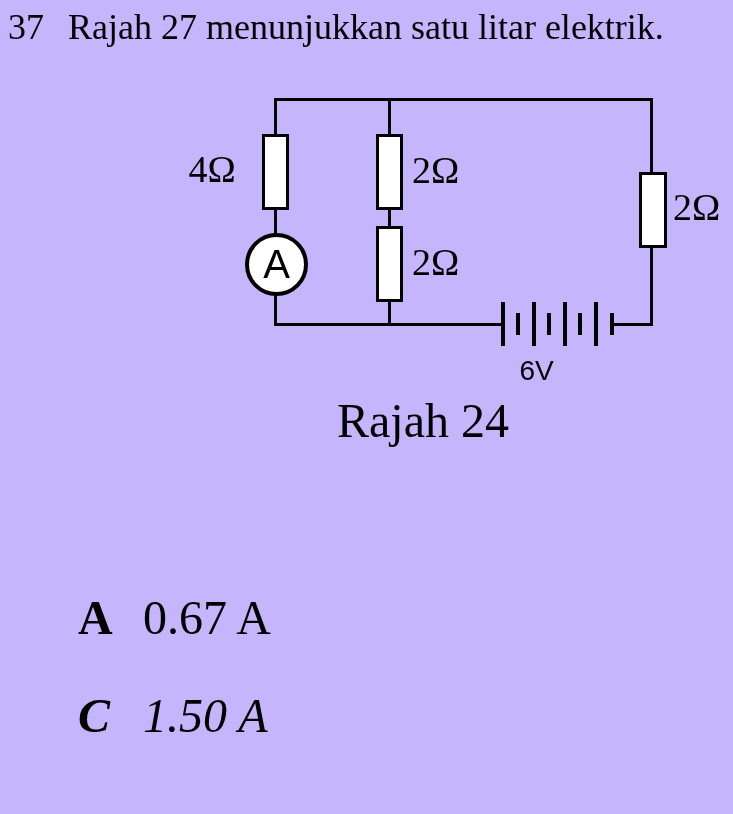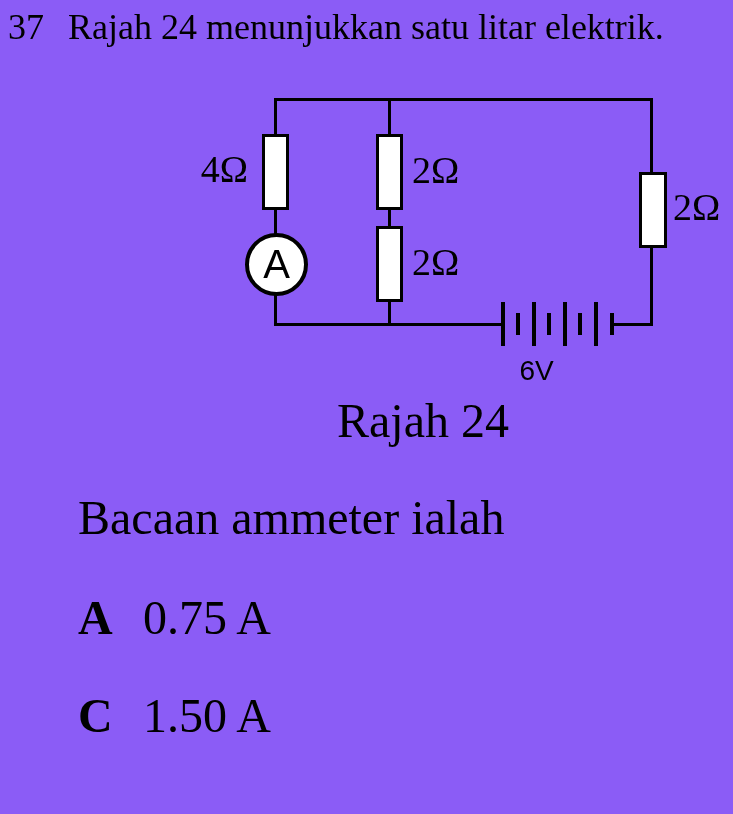--- a/index.html
+++ b/index.html
@@ -1,17 +1,17 @@
 <!DOCTYPE html>
 <html><head>
 <meta charset="utf-8">
 <style>
   html,body{margin:0;padding:0;background:#fff;}
   .page{
-    position:relative;width:733px;height:814px;background:#8b5cf6;color:#000;
+    position:relative;width:733px;height:814px;background:#c4b5fd;color:#000;
     font-family:"Liberation Serif",serif;overflow:hidden;
   }
   .t{position:absolute;line-height:1.15;white-space:nowrap;}
   .f36{font-size:36px;}
   .f38{font-size:38px;}
   .f39{font-size:48px;}
   .sans{font-family:"Liberation Sans",sans-serif;}
   .wire{position:absolute;background:#000;}
   .res{position:absolute;background:#fff;border:3.5px solid #000;box-sizing:border-box;}
   .ammeter{
@@ -25,21 +25,21 @@
   .plate-short{top:313px;height:22px;}
   .opt{left:78px;}
   .opt .letter{font-weight:700;display:inline-block;width:65px;}
 </style>
 </head>
 <body>
 
 <div class="page">
 
   <div class="t f36" style="left:8px;top:7px;">37</div>
-  <div class="t f36" style="left:68px;top:7px;">Rajah 24 menunjukkan satu litar elektrik.</div>
+  <div class="t f36" style="left:68px;top:7px;">Rajah 27 menunjukkan satu litar elektrik.</div>
 
   <div>
 
     <div class="wire" style="left:274px;top:98px;width:379px;height:3px;"></div>
     <div class="wire" style="left:274px;top:323px;width:231px;height:3px;"></div>
     <div class="wire" style="left:610px;top:323px;width:43px;height:3px;"></div>
 
     <div class="wire" style="left:274px;top:98px;width:3px;height:38px;"></div>
     <div class="wire" style="left:274px;top:207px;width:3px;height:29px;"></div>
     <div class="wire" style="left:274px;top:292px;width:3px;height:34px;"></div>
@@ -64,31 +64,30 @@
       <div class="plate plate-long" style="left:501px;"></div>
       <div class="plate plate-short" style="left:516px;"></div>
       <div class="plate plate-long" style="left:532px;"></div>
       <div class="plate plate-short" style="left:547px;"></div>
       <div class="plate plate-long" style="left:563px;"></div>
       <div class="plate plate-short" style="left:578px;"></div>
       <div class="plate plate-long" style="left:594px;"></div>
       <div class="plate plate-short" style="left:610px;"></div>
     </div>
 
-    <div class="t f38" style="left:192px;top:148px;width:56px;text-align:right;">4Ω</div>
+    <div class="t f38" style="left:184px;top:148px;width:56px;text-align:center;">4Ω</div>
     <div class="t f38" style="left:412px;top:149px;">2Ω</div>
     <div class="t f38" style="left:412px;top:241px;">2Ω</div>
     <div class="t f38" style="left:673px;top:186px;">2Ω</div>
     <div class="t sans" style="left:506px;top:355px;width:61px;text-align:center;font-size:28px;">6V</div>
   </div>
 
   <div class="t f39" style="left:307px;top:393px;width:232px;text-align:center;">Rajah 24</div>
 
-  <div class="t f39" style="left:78px;top:490px;">Bacaan ammeter ialah</div>
 
   <div class="t f39 opt" style="top:590px;">
-    <span class="letter">A</span><span>0.75 A</span>
+    <span class="letter">A</span><span>0.67 A</span>
   </div>
-  <div class="t f39 opt" style="top:688px;">
+  <div class="t f39 opt" style="top:688px;font-style:italic;">
     <span class="letter">C</span><span>1.50 A</span>
   </div>
 
 </div>
 
 </body></html>

